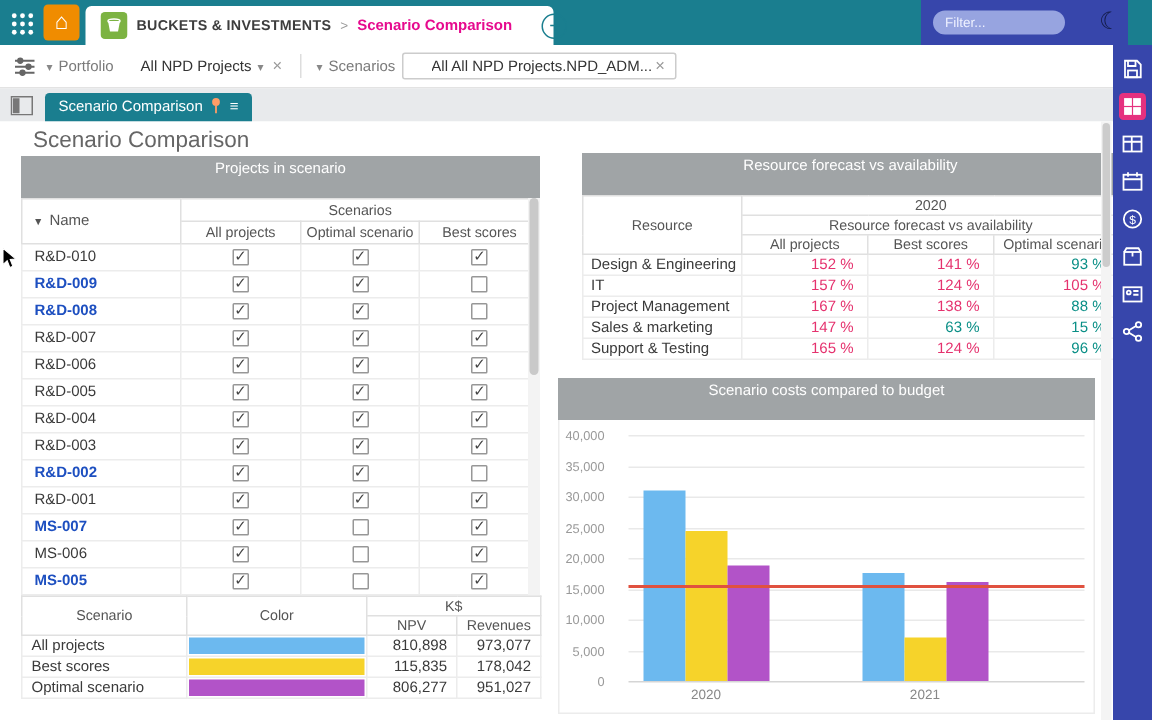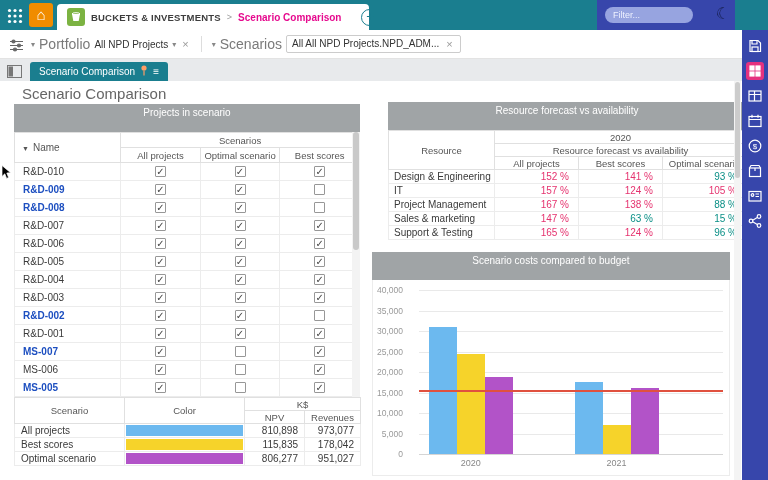--- a/index.html
+++ b/index.html
@@ -9,35 +9,35 @@
   
   .topbar { position:absolute; left:0; top:0; width:768px; height:30px; background:#1a7e8f; }
   .apps-btn { position:absolute; left:7px; top:8px; width:16px; height:16px; cursor:pointer; }
   .home-btn { position:absolute; left:29px; top:3px; width:24px; height:24px; background:#f08c00; border-radius:3px; color:#fff; font-size:15px; text-align:center; line-height:23px; cursor:pointer; }
   .doc-tab { position:absolute; left:57px; top:4px; width:312px; height:26px; background:#fff; border-radius:4px 4px 0 0; display:flex; align-items:center; padding:0 10px; gap:6px; }
   .bucket-ic { width:18px; height:18px; flex:0 0 auto; }
   .crumb-root { font-size:9.5px; font-weight:bold; color:#3d3d3d; letter-spacing:.2px; white-space:nowrap; cursor:pointer; }
   .crumb-sep { font-size:9px; color:#9a9a9a; }
   .crumb-cur { font-size:10px; font-weight:bold; color:#e60a8e; white-space:nowrap; cursor:pointer; }
   .plus-btn { margin-left:14px; width:17px; height:17px; border:1.5px solid #1a7e8f; border-radius:50%; color:#1a7e8f; font-size:13px; line-height:14px; text-align:center; cursor:pointer; flex:0 0 auto; }
-  .topbar-right { position:absolute; left:597px; top:0; width:138px; height:30px; background:#3746ab; }
+  .topbar-right { position:absolute; left:614px; top:0; width:138px; height:30px; background:#3746ab; }
   .filter-input { position:absolute; left:8px; top:7px; width:88px; height:16px; border:none; border-radius:8px; background:#97a4e0; color:#fff; font-size:9px; padding:0 8px; font-family:"Liberation Sans", sans-serif; }
   .filter-input::placeholder { color:#eef1ff; }
   .moon { position:absolute; right:5px; top:4px; font-size:16px; color:#131b46; cursor:pointer; }
 
   
   .toolbar { position:absolute; left:0; top:30px; width:742px; height:29px; background:#fff; border-bottom:1px solid #e3e3e3; display:flex; align-items:center; padding-left:9px; gap:7px; }
   .tune-ic { width:15px; height:13px; cursor:pointer; }
   .dd-group { display:flex; align-items:center; gap:4px; }
   .chev { font-size:8px; color:#888; cursor:pointer; }
-  .dd-label { font-size:14px; color:#7a7a7a; }
-  .dd-value { font-size:10px; color:#333; cursor:pointer; }
+  .dd-label { font-size:10px; color:#7a7a7a; }
+  .dd-value { font-size:10px; color:#333; cursor:pointer;margin-left:14px; }
   .clear-x { font-size:11px; color:#999; cursor:pointer; padding:0 2px; }
   .vdiv { width:1px; height:16px; background:#ddd; margin:0 3px; }
-  .dd-box { display:flex; gap:5px; border:1px solid #ccc; border-radius:2px; background:#fff; padding:2px 5px; max-width:190px; }
+  .dd-box { display:flex; align-items:center; border:1px solid #ccc; border-radius:2px; background:#fff; padding:2px 5px; max-width:190px; }
   .dd-box .dd-value { white-space:nowrap; overflow:hidden; text-overflow:ellipsis; max-width:160px; }
 
   
   .tabrow { position:absolute; left:0; top:59px; width:742px; height:22px; background:#e8eaec; display:flex; align-items:flex-end; padding-left:7px; gap:8px; }
   .collapse-ic { width:15px; height:13px; margin-bottom:4px; cursor:pointer; }
   .view-tab { height:19px; background:#1a7e8f; color:#fff; border-radius:3px 3px 0 0; display:flex; align-items:center; gap:5px; padding:0 9px; font-size:10px; cursor:pointer; }
   .tab-menu { font-size:10px; color:#fff; cursor:pointer; }
 
   
   .main { position:absolute; left:0; top:81px; width:742px; height:399px; background:#fff; }

